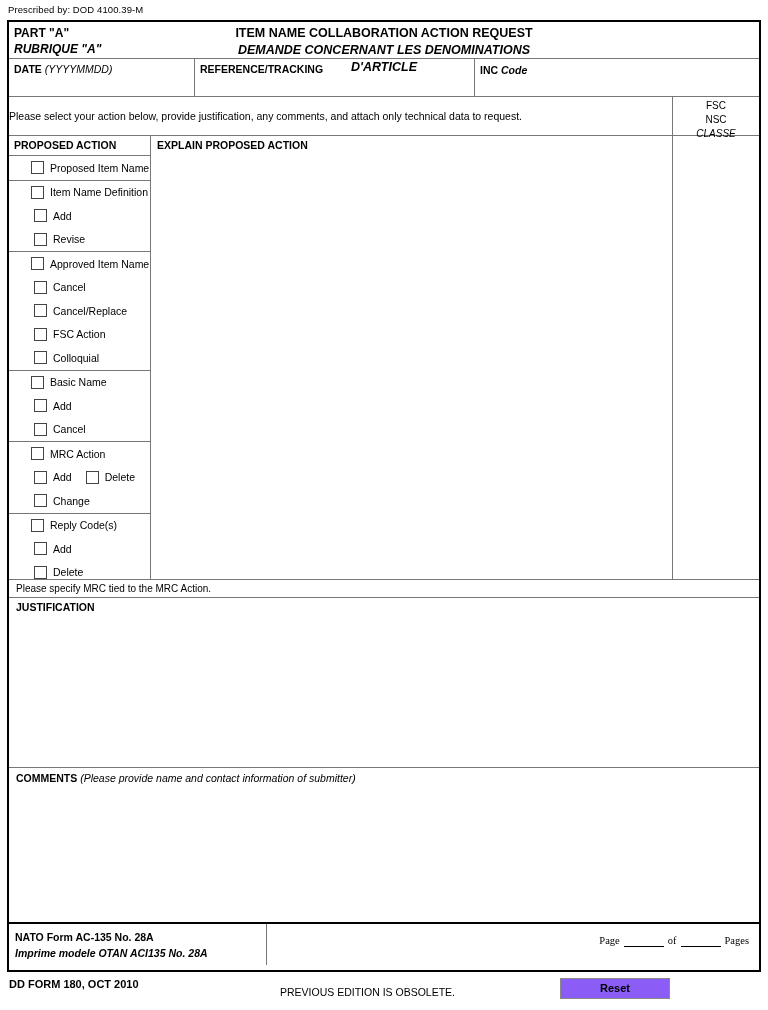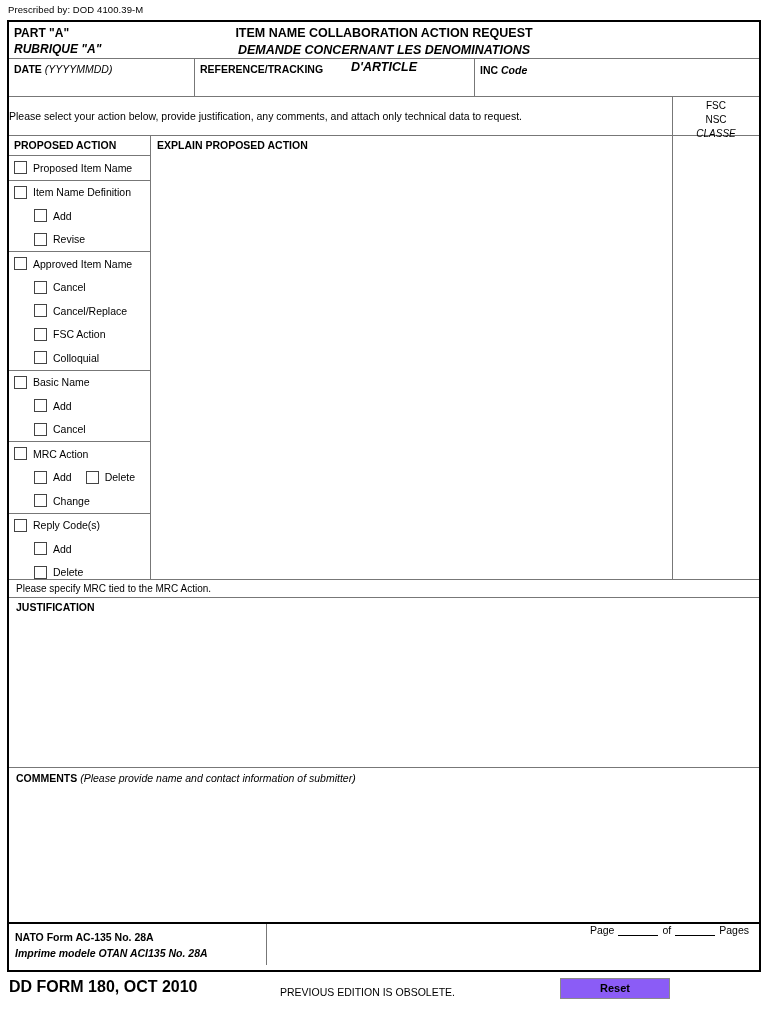--- a/index.html
+++ b/index.html
@@ -151,21 +151,21 @@
   }
 
   .cb-group { box-sizing: border-box; }
   .cb-group.sep { border-bottom: 1.3px solid #777; }
 
   .cb-line {
     display: flex;
     align-items: center;
     height: 23.5px;
     box-sizing: border-box;
-    padding-left: 5px;
+    padding-left: 22px;
   }
   .cb-line.indent { padding-left: 25px; }
 
   .cbx {
     width: 13px;
     height: 13px;
     border: 1.2px solid #444;
     background: #fff;
     box-sizing: border-box;
     flex: none;
@@ -215,24 +215,25 @@
     box-sizing: border-box;
     padding: 6px 0 0 6px;
     line-height: 1.5;
   }
   .nato-left .n1 { font-size: 10.5px; font-weight: bold; }
   .nato-left .n2 { font-size: 10.5px; font-weight: bold; font-style: italic; }
   .nato-right {
     flex: 1;
     box-sizing: border-box;
     display: flex;
-    align-items: flex-start;
+    align-items: center;
     justify-content: flex-end;
     padding: 0 10px 8px 0;
     font-size: 10.5px;
+    font-family: Liberation Serif, serif;
   }
   .blank-line {
     display: inline-block;
     width: 40px;
     border-bottom: 1px solid #000;
     margin: 0 4px;
     height: 11px;
   }
 
   
@@ -240,21 +241,21 @@
     position: absolute;
     left: 0;
     top: 976px;
     width: 768px;
     height: 34px;
   }
   .dd-form {
     position: absolute;
     left: 9px;
     top: 2px;
-    font-size: 16px;
+    font-size: 11px;
     font-weight: bold;
   }
   .prev-edition {
     position: absolute;
     left: 280px;
     top: 10px;
     font-size: 10.5px;
   }
   .reset-btn {
     position: absolute;

